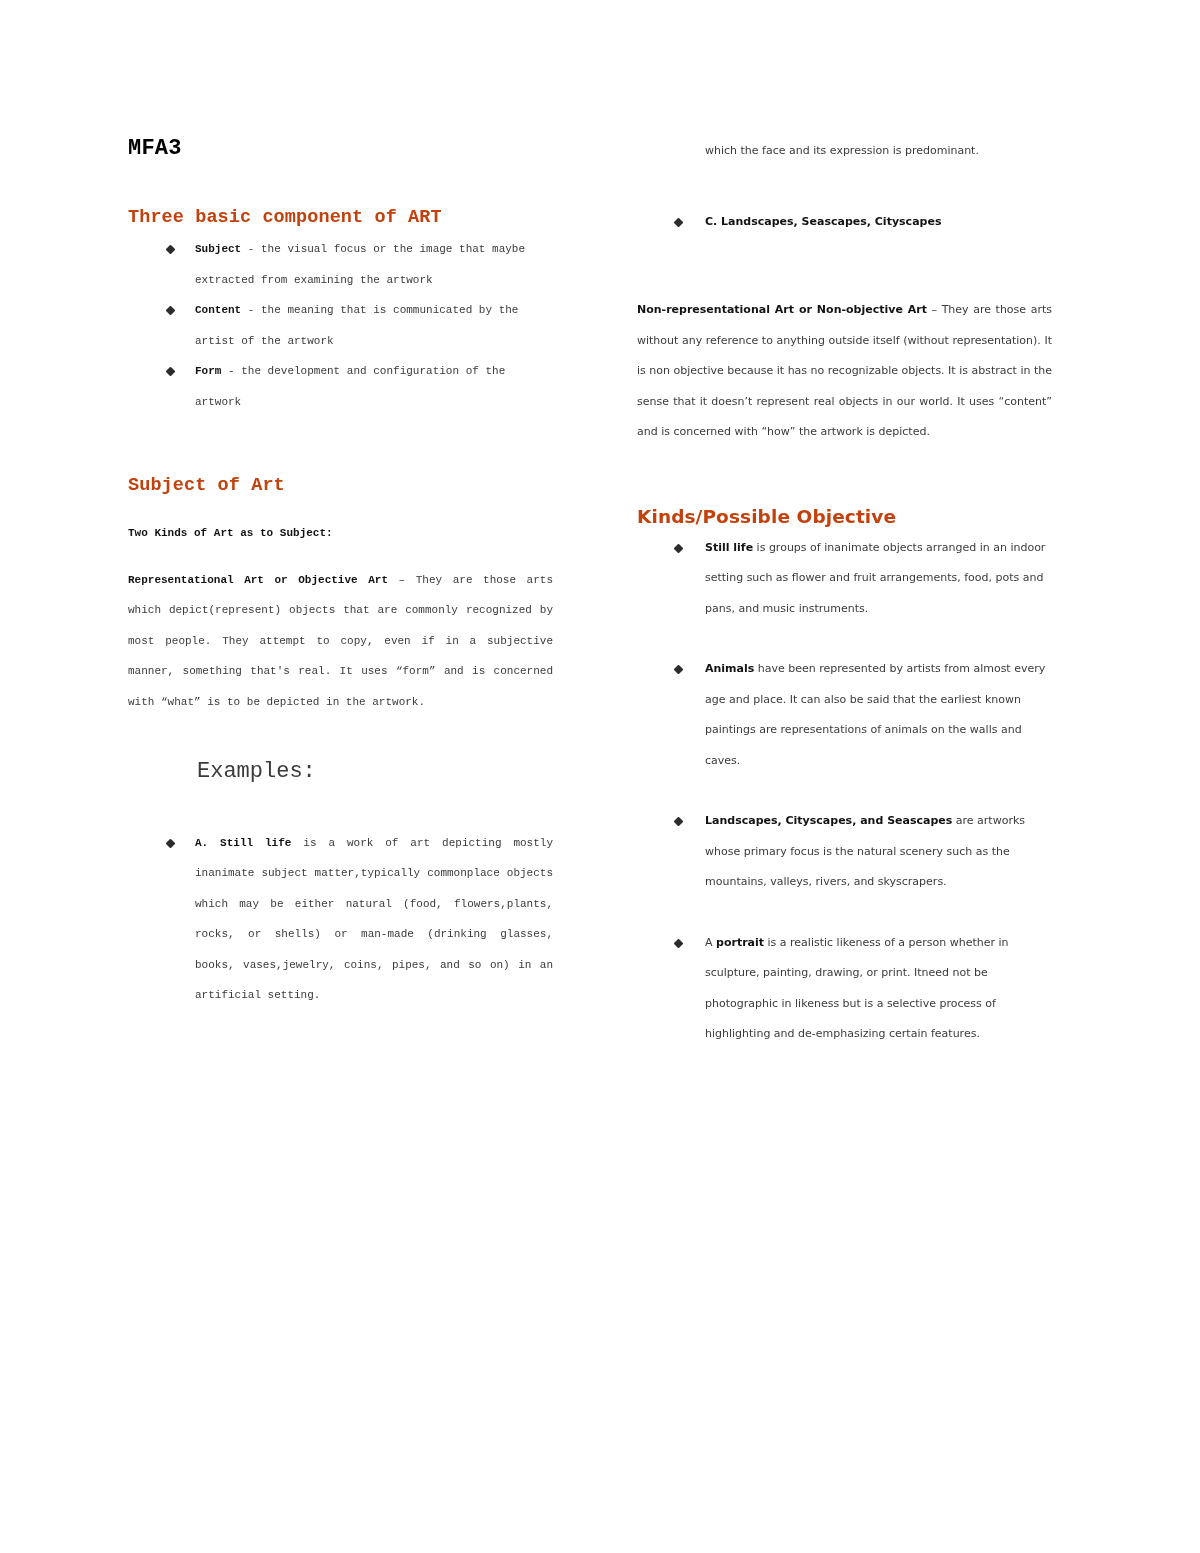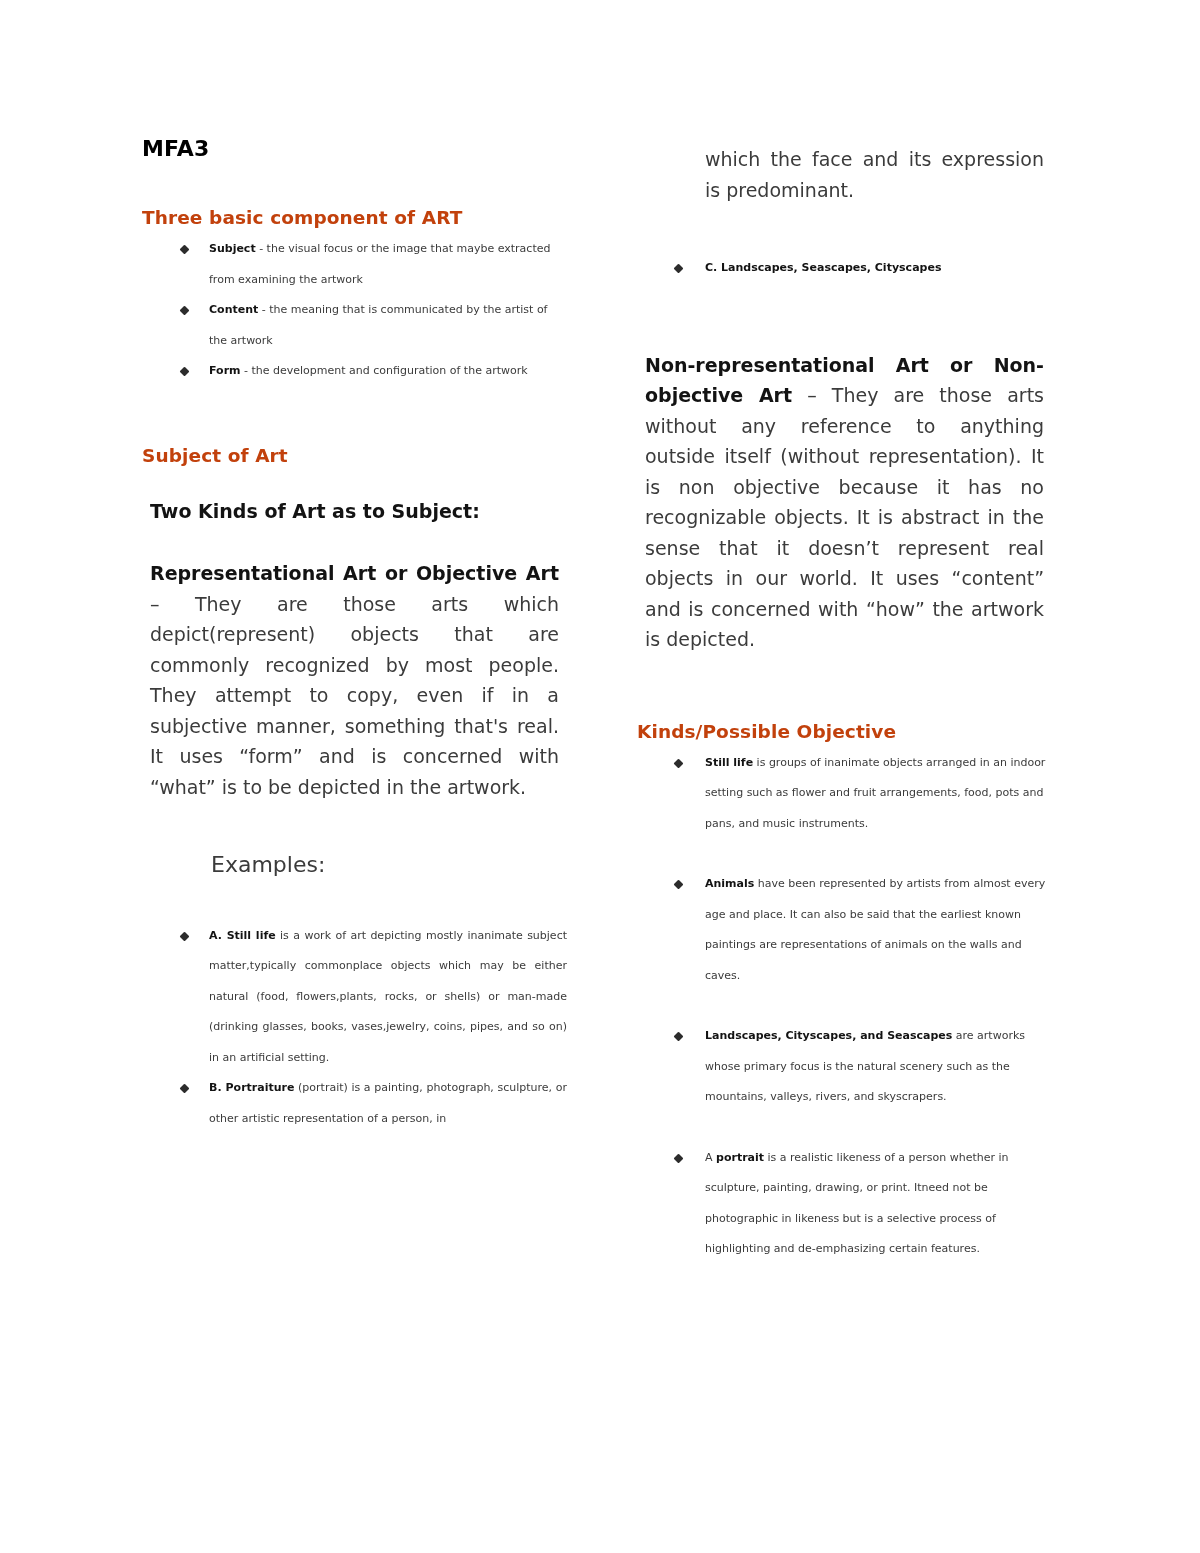--- a/index.html
+++ b/index.html
@@ -17,21 +17,21 @@
   }
   .page {
     position: absolute;
     inset: 0;
     background: #fff;
   }
   .col {
     position: absolute;
     top: 136px;
   }
-  .col-left  { left: 142px; width: 425px; }
+  .col-left  { left: 128px; width: 425px; font-family: Liberation Mono, monospace; }
   .col-right { left: 637px; width: 415px; }
 
   h1.doc-title {
     font-size: 22px;
     font-weight: bold;
     color: #000;
     margin: 0 0 46px 0;
     letter-spacing: .2px;
   }
   h2.sec {
@@ -39,23 +39,23 @@
     font-weight: bold;
     color: #c2410c;
     margin: 0 0 6px 0;
     letter-spacing: .1px;
   }
   .gap-sm { height: 16px; }
   .gap-md { height: 40px; }
   .gap-lg { height: 58px; }
 
   p.para {
-    font-size: 19px;
+    font-size: 11px;
     line-height: 30.5px;
-    margin: 8px;
+    margin: 0;
     color: #3b3b3b;
   }
   p.para.just { text-align: justify; }
   p.para b, li b, .lead { color: #131313; font-weight: bold; }
 
   ul.bullets {
     list-style: none;
     margin: 0;
     padding: 0;
   }
@@ -123,21 +123,20 @@
     <p class="para just"><span class="lead">Representational Art  or  Objective Art</span><span> – They  are  those  arts  which  depict(represent) objects that are commonly recognized by most people.  They attempt to copy, even if in a subjective manner, something that's real.  It uses “form” and is concerned with “what” is to be depicted in the artwork.</span></p>
 
     <div class="gap-md"></div>
 
     <p class="examples-label">Examples:</p>
 
     <div class="gap-md"></div>
 
     <ul class="bullets">
       <li class="just"><span class="lead">A. </span><span class="lead">Still  life</span><span> is  a  work  of  art  depicting  mostly inanimate  subject matter,typically commonplace objects which may be either natural (food, flowers,plants,  rocks,  or  shells)  or  man-made  (drinking  glasses,  books, vases,jewelry, coins, pipes, and so on) in an artificial setting.</span></li>
-      <li class="just"><span class="lead">B. </span><span class="lead">Portraiture</span><span> (portrait) is a painting, photograph, sculpture, or other artistic representation  of  a  person,  in</span></li>
     </ul>
 
   </div>
 
   <div class="col col-right">
 
     <p class="para just" style="margin-left:68px;">which  the  face  and  its  expression is predominant.</p>
 
     <div class="gap-md"></div>
 

